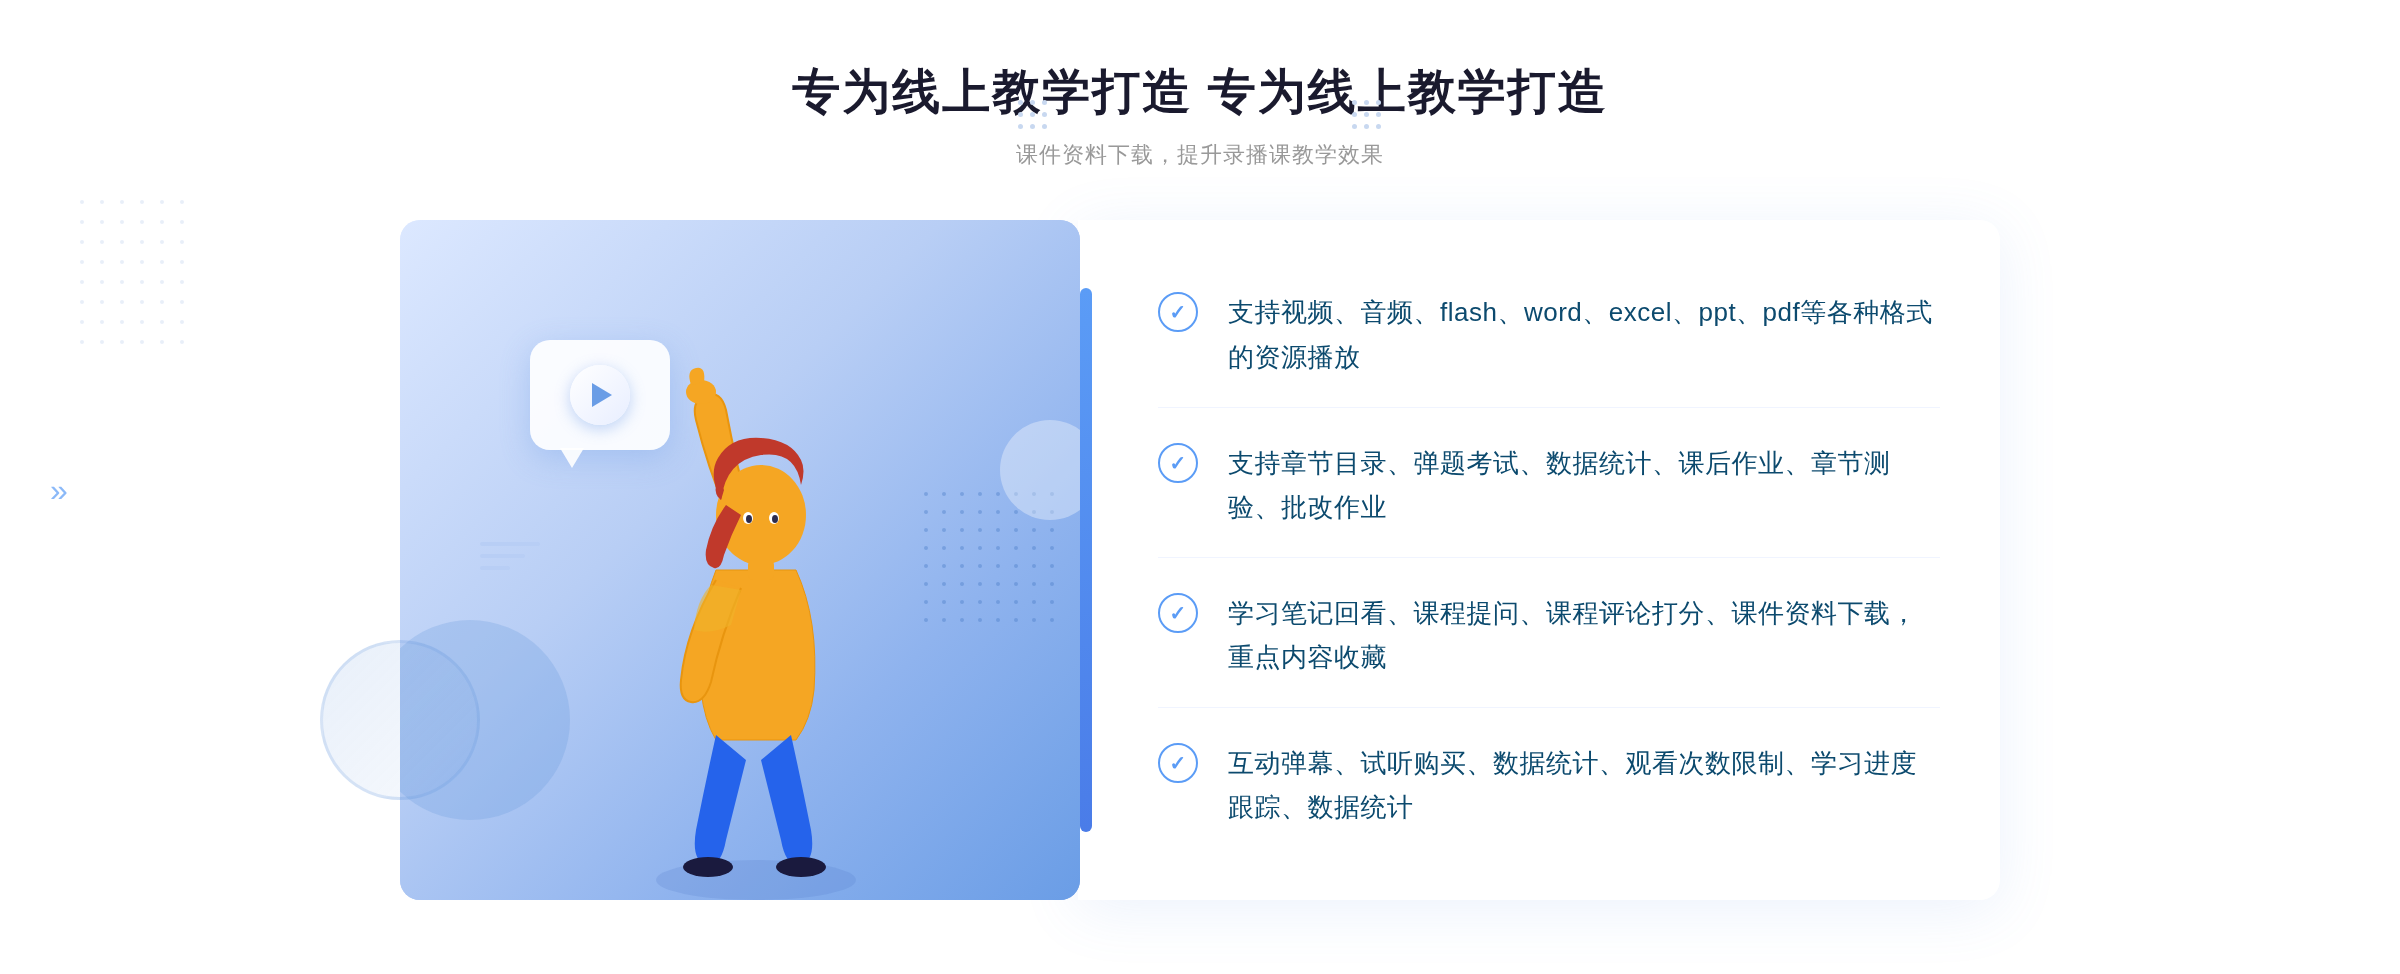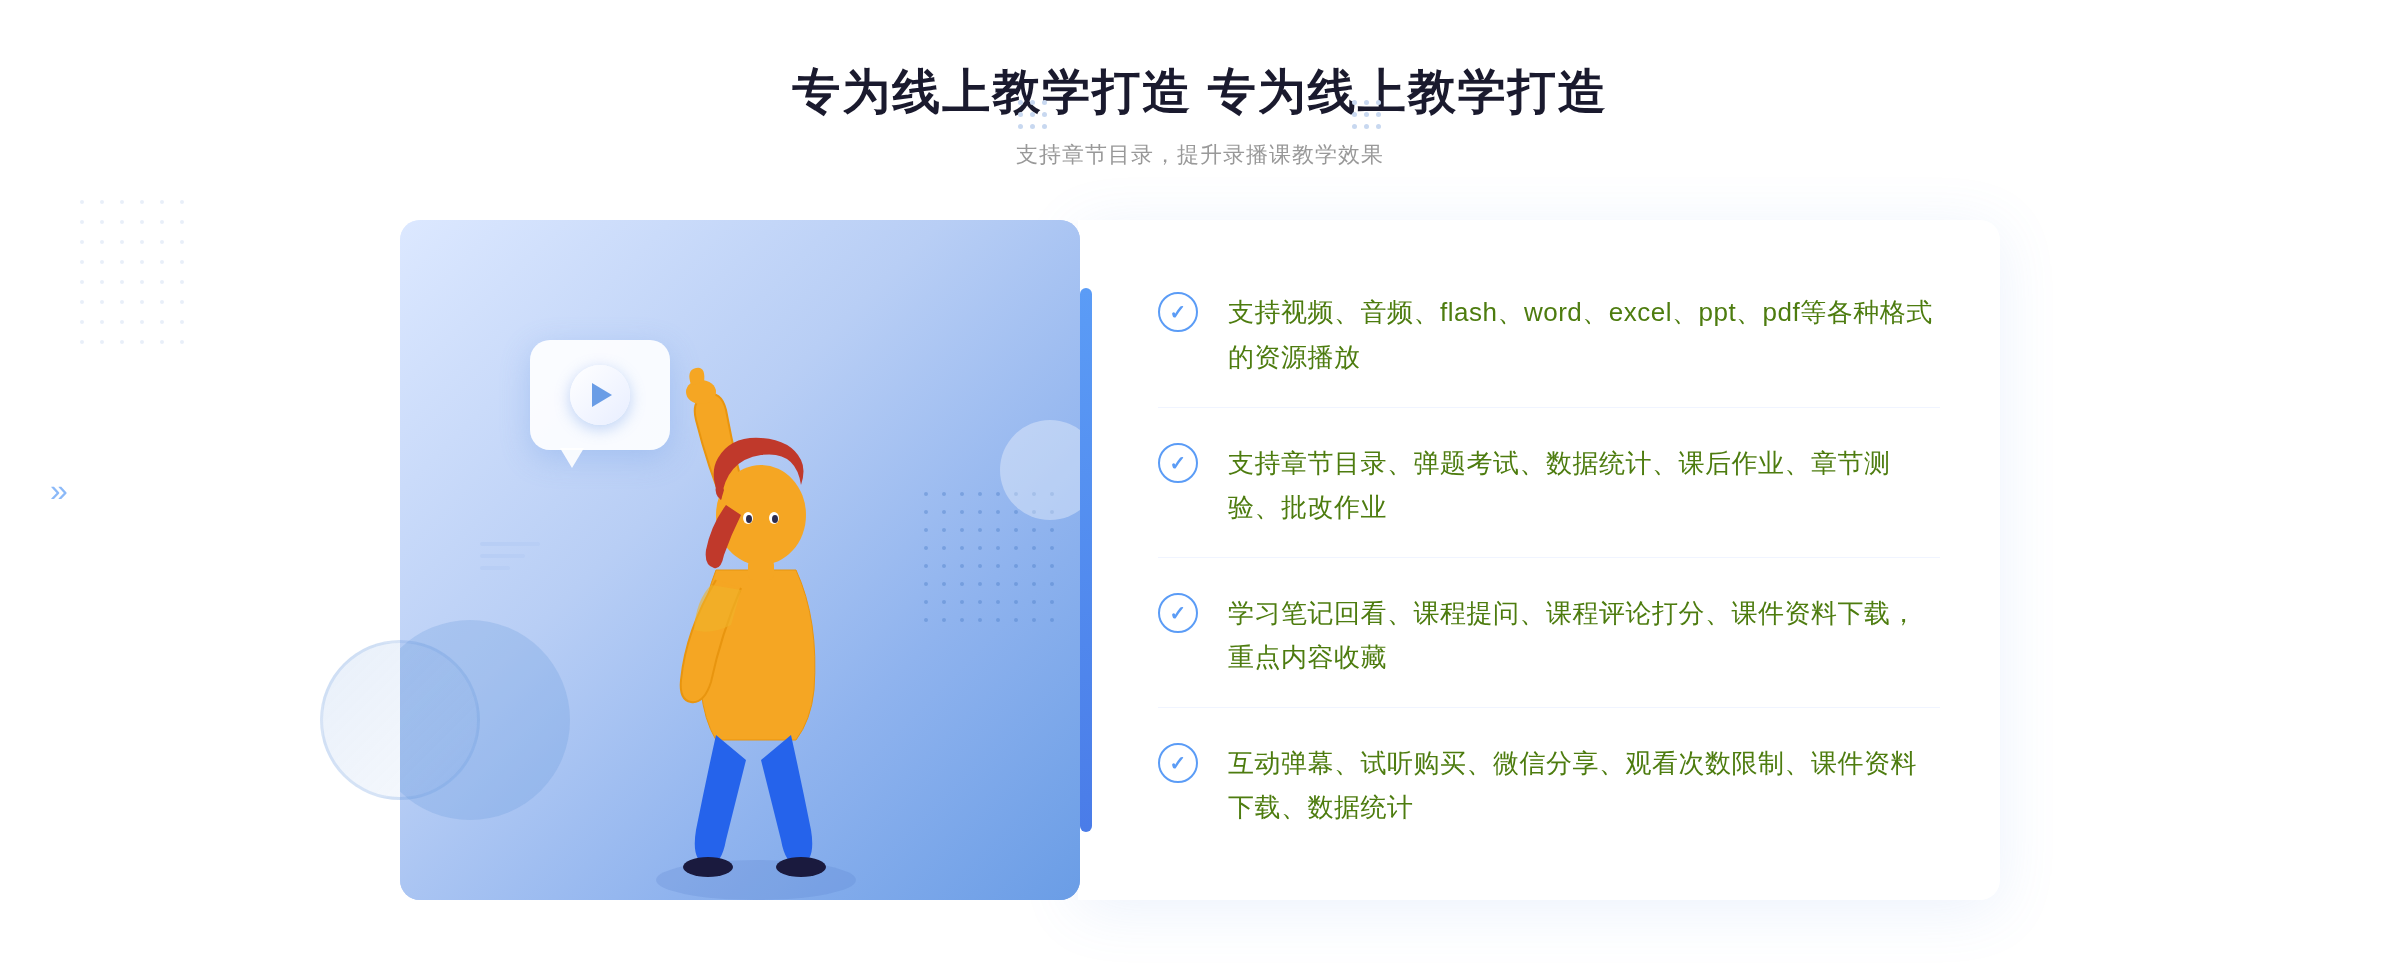--- a/index.html
+++ b/index.html
@@ -258,21 +258,21 @@
     .check-circle::after {
       content: '✓';
       color: #5b9cf6;
       font-size: 20px;
       font-weight: bold;
       line-height: 1;
     }
 
     .feature-text {
       font-size: 26px;
-      color: #4d7c0f;
+      color: #0c4a6e;
       line-height: 1.7;
       letter-spacing: 0.5px;
       flex: 1;
     }
 
     
     .blue-bar {
       position: absolute;
       left: 0;
       top: 10%;
@@ -419,21 +419,21 @@
         <div class="dot"></div>
           <div class="dot"></div>
           <div class="dot"></div>
         <div class="dot"></div>
           <div class="dot"></div>
           <div class="dot"></div>
       </div>
     </div>
 
     <h1 class="main-title">专为线上教学打造 专为线上教学打造</h1>
-    <p class="sub-title">支持章节目录，提升录播课教学效果</p>
+    <p class="sub-title">课件资料下载，提升录播课教学效果</p>
 
     <div class="deco-dots-top-right">
       <div class="dots-grid">
         <div class="dot"></div>
           <div class="dot"></div>
           <div class="dot"></div>
         <div class="dot"></div>
           <div class="dot"></div>
           <div class="dot"></div>
         <div class="dot"></div>
@@ -597,21 +597,21 @@
           <div class="check-icon">
             <div class="check-circle"></div>
           </div>
           <span class="feature-text">学习笔记回看、课程提问、课程评论打分、课件资料下载，重点内容收藏</span>
         </div>
 
         <div class="feature-item">
           <div class="check-icon">
             <div class="check-circle"></div>
           </div>
-          <span class="feature-text">互动弹幕、试听购买、微信分享、观看次数限制、课件资料下载、数据统计</span>
+          <span class="feature-text">互动弹幕、试听购买、数据统计、观看次数限制、学习进度跟踪、数据统计</span>
         </div>
 
       </div>
     </div>
 
   </div>
 
 </div>
 
 </body></html>

